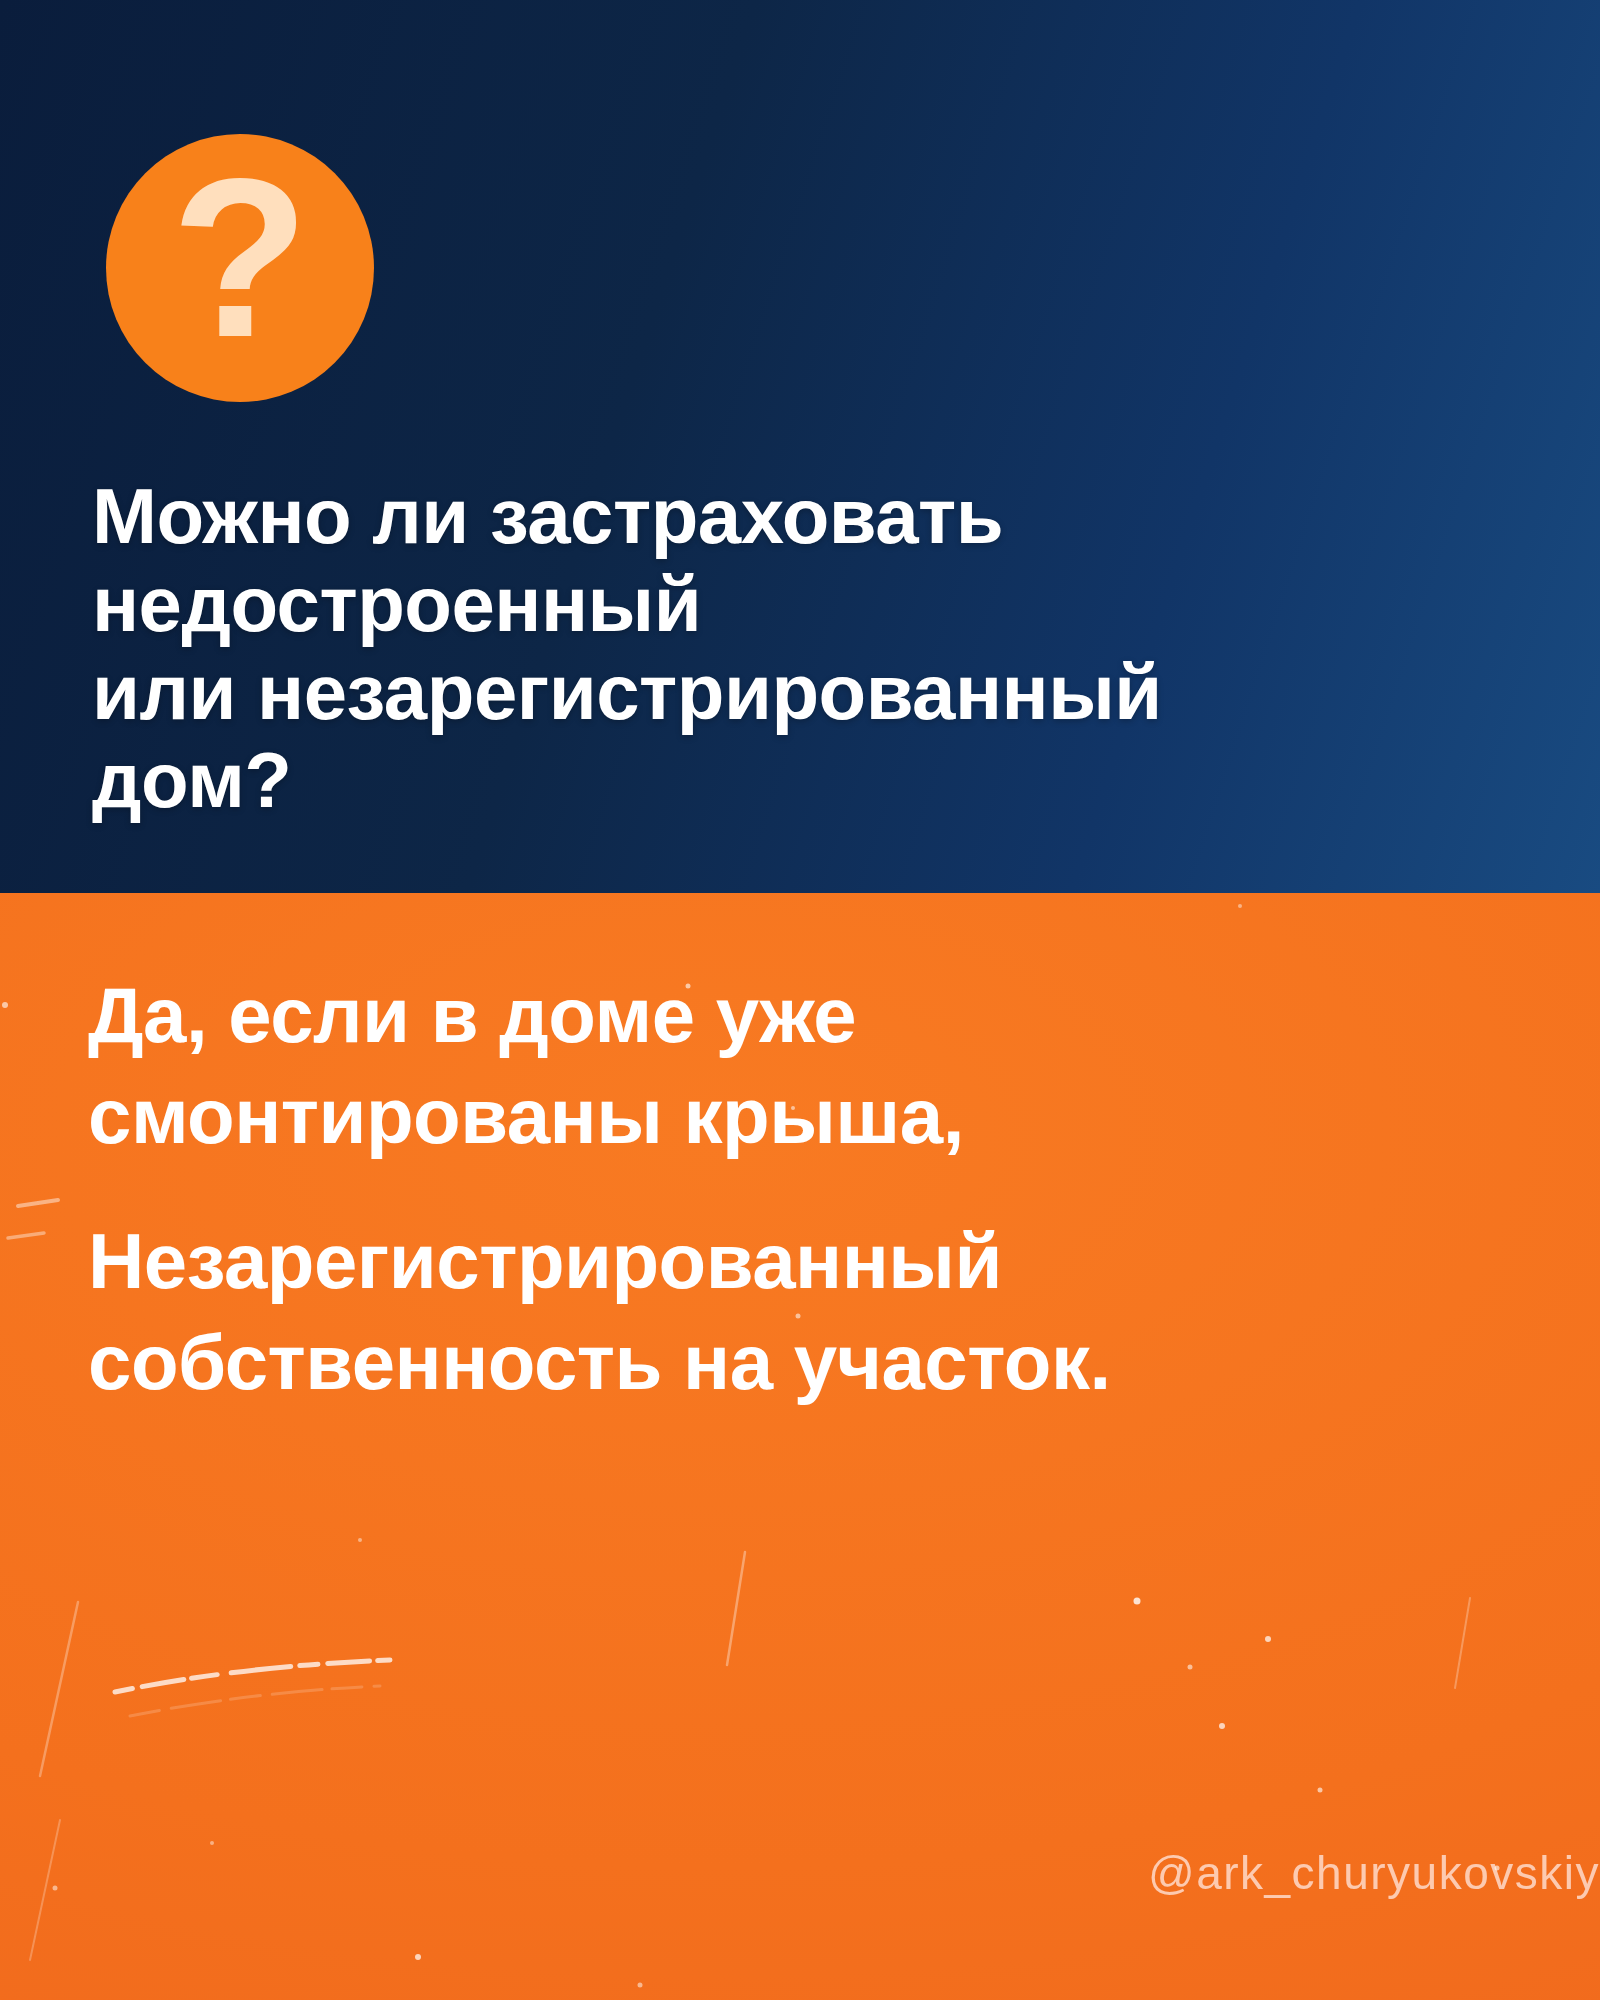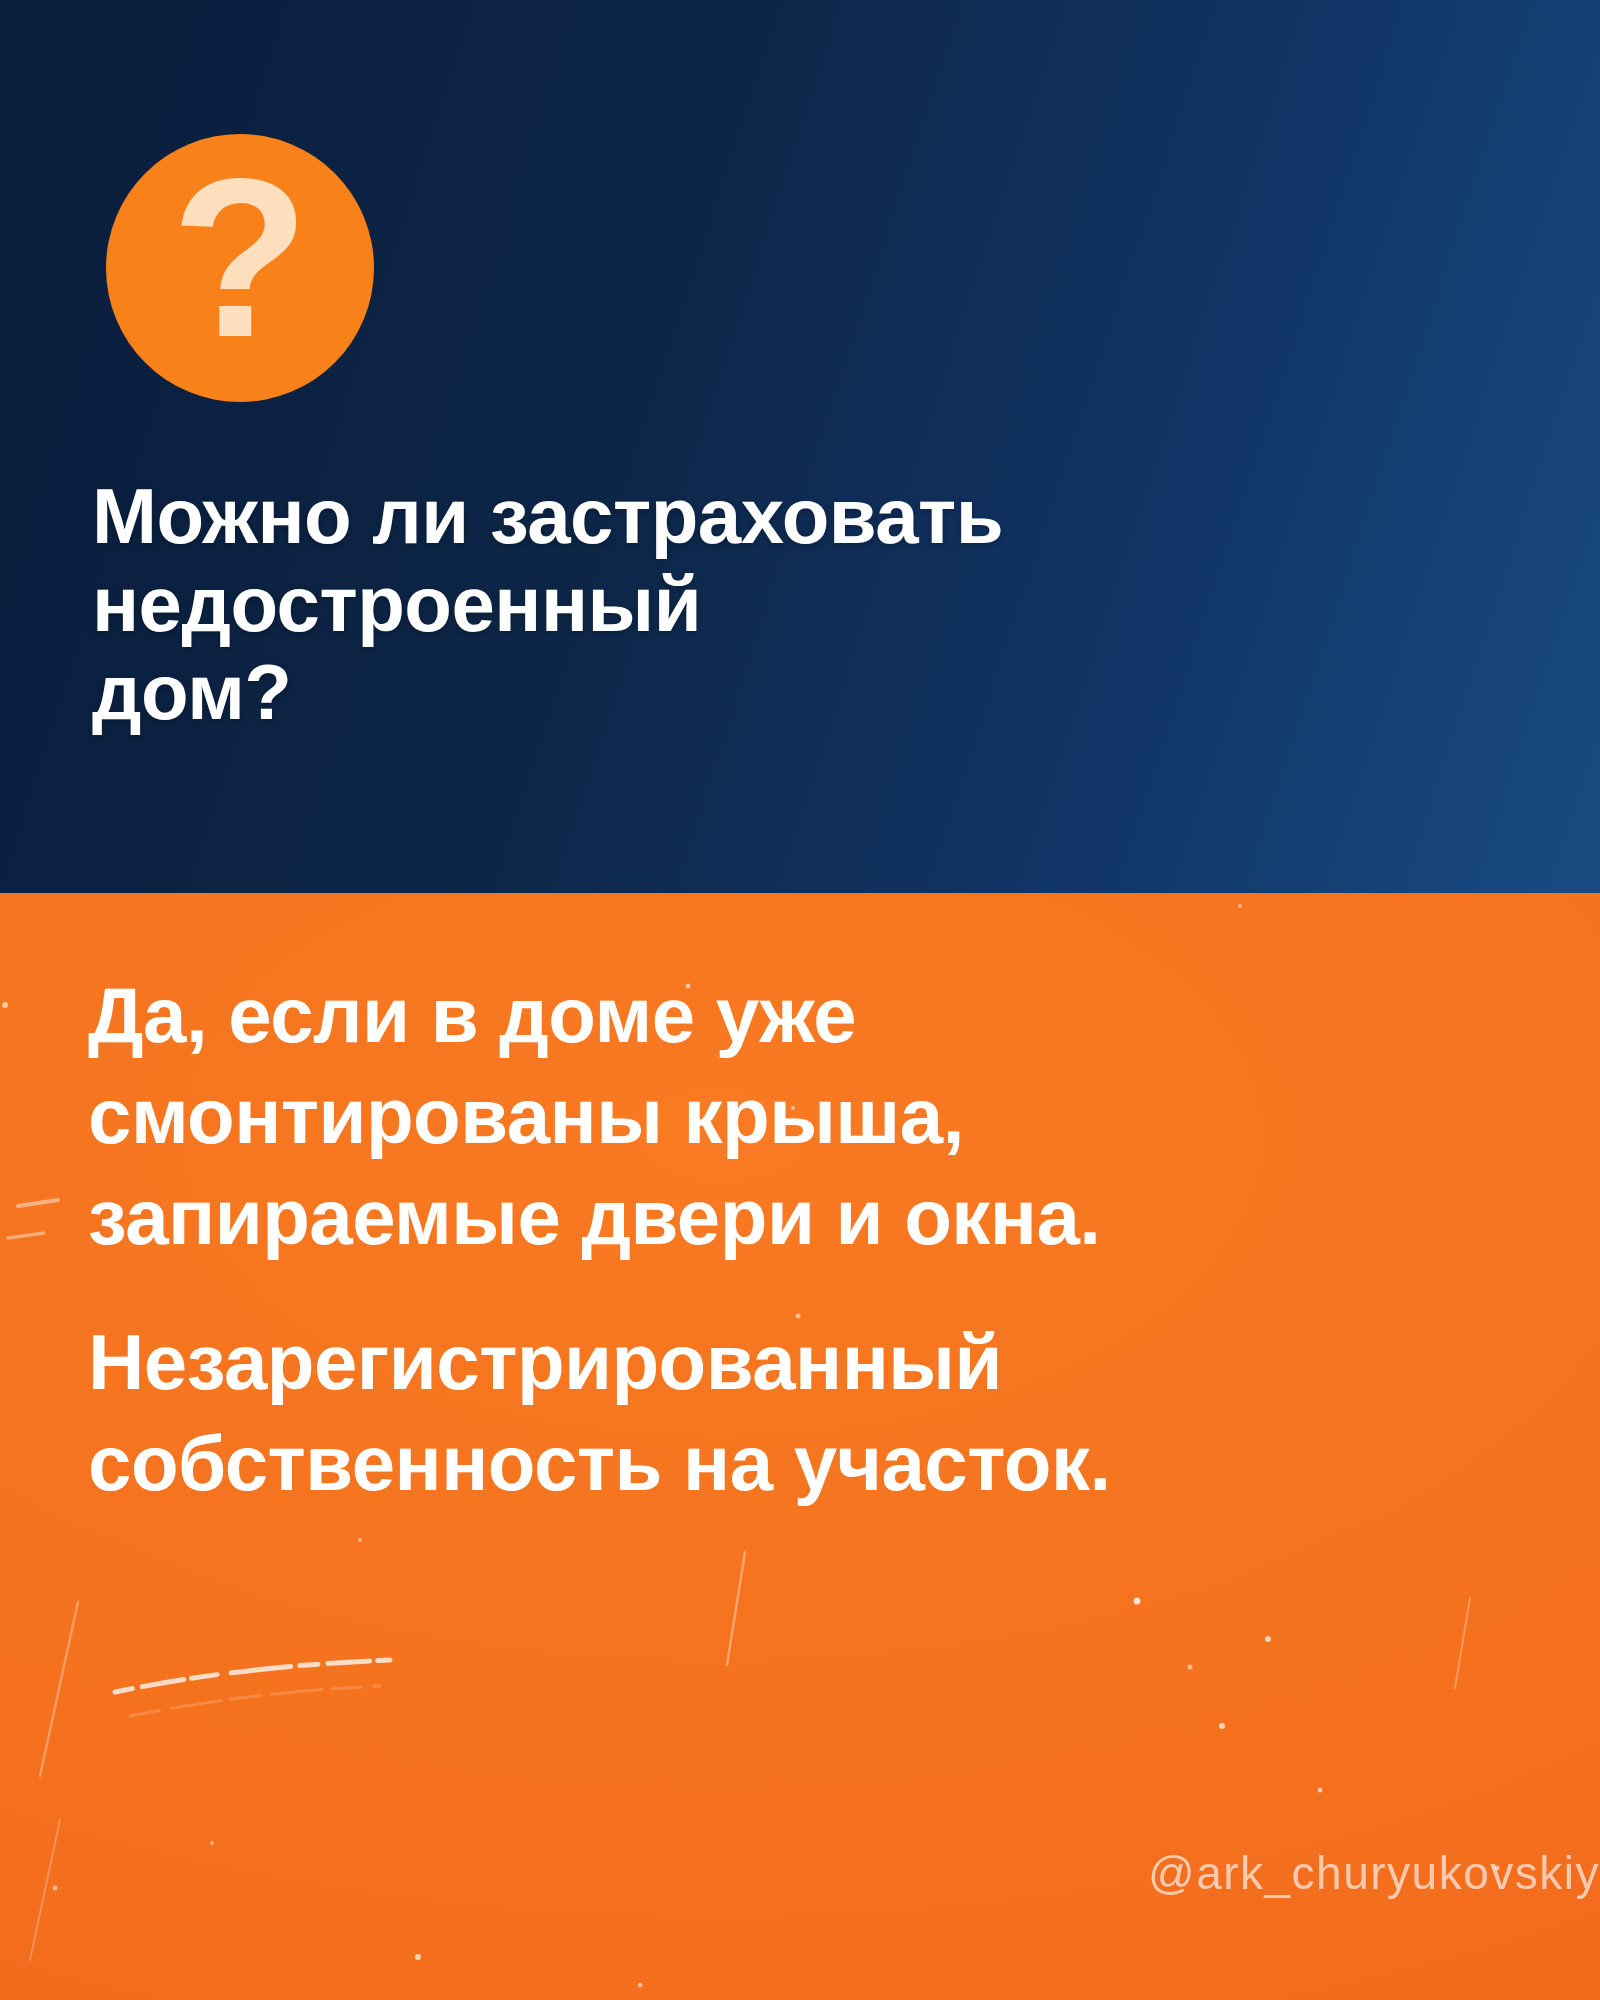--- a/index.html
+++ b/index.html
@@ -78,30 +78,30 @@
 
 <div class="card">
 
   <section class="section-top">
     <div class="q-circle">
       <span class="q-glyph">?</span>
     </div>
     <h1 class="title">
       <span class="line">Можно ли застраховать</span>
       <span class="line">недостроенный</span>
+      <span class="line">или незарегистрированный</span>
       <span class="line">дом?</span>
     </h1>
   </section>
 
   <section class="section-bottom">
     <div class="answer">
       <p>
         <span class="line">Да, если в доме уже</span>
         <span class="line">смонтированы крыша,</span>
-        <span class="line">запираемые двери и окна.</span>
       </p>
       <p>
         <span class="line">Незарегистрированный</span>
         <span class="line">собственность на участок.</span>
       </p>
     </div>
     <div class="watermark">@ark_churyukovskiy</div>
   </section>
 
   <svg class="texture" width="1600" height="2000" viewBox="0 0 1600 2000" xmlns="http://www.w3.org/2000/svg">

